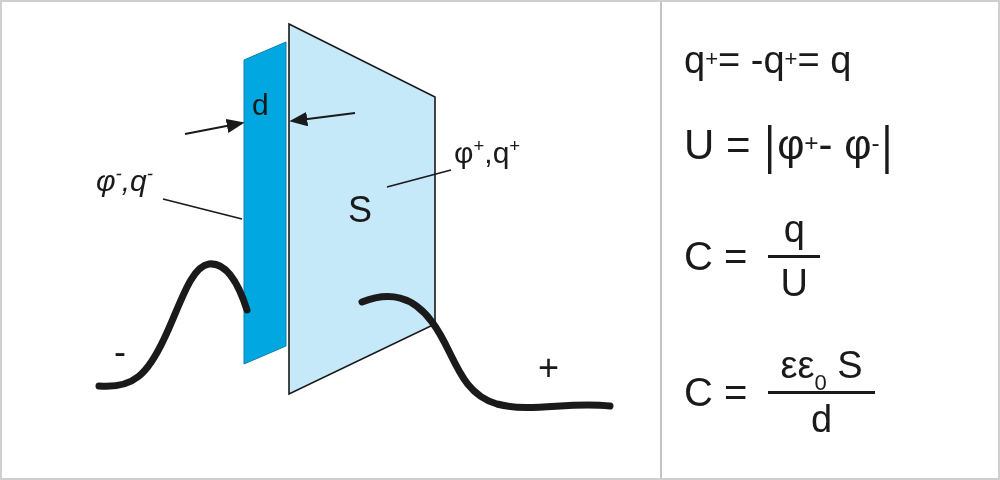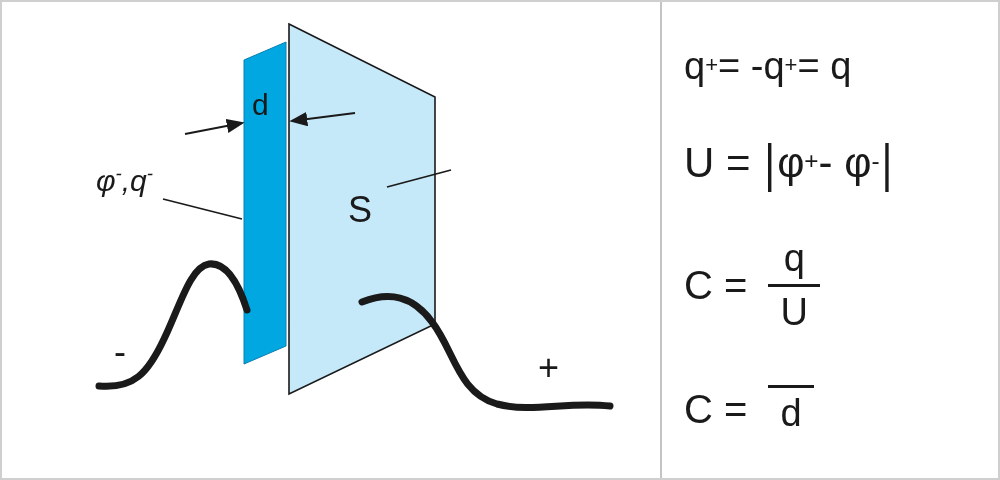--- a/index.html
+++ b/index.html
@@ -77,34 +77,35 @@
                C 225,260 237,283 245,308" fill="none" stroke="#1a1a1a" stroke-width="7" stroke-linecap="round"></path>
 
       <path d="M 360,300 C 388,289 411,294 430,320 C 452,348 456,391 495,402
                C 530,411 566,399 608,404" fill="none" stroke="#1a1a1a" stroke-width="7" stroke-linecap="round"></path>
     </svg>
 
     <span class="label" style="left:250px;top:88px;font-size:30px;">d</span>
 
     <span class="label" style="left:94px;top:164px;font-size:30px;font-style:italic;"><span>φ</span><sup>-</sup><span>,q</span><sup>-</sup></span>
 
+    <span class="label" style="left:452px;top:136px;font-size:30px;"><span>φ</span><sup>+</sup><span>,q</span><sup>+</sup></span>
 
     <span class="label" style="left:346px;top:190px;font-size:36px;">S</span>
 
     <span class="label" style="left:112px;top:332px;font-size:36px;">-</span>
 
     <span class="label" style="left:536px;top:348px;font-size:36px;">+</span>
   </div>
 
   <div class="divider"></div>
 
   <div class="formula-pane">
 
     <div class="formula-row" style="font-size:38px;"><span>q</span><sup>+</sup><span>= -q</span><sup>+</sup><span>= q</span></div>
 
     <div class="formula-row" style="font-size:42px;"><span>U = </span><span class="abs-bar">|</span><span>φ</span><sup>+</sup><span>- φ</span><sup>-</sup><span class="abs-bar">|</span></div>
 
     <div class="formula-row"><span>C = </span><span class="frac"><span class="num">q</span><span class="den">U</span></span></div>
 
-    <div class="formula-row"><span>C = </span><span class="frac"><span class="den">d</span></span></div>
+    <div class="formula-row"><span>C = </span><span class="frac"><span class="num"><span>εε</span><sub>0</sub><span> S</span></span><span class="den">d</span></span></div>
 
   </div>
 </div>
 
 </body></html>

